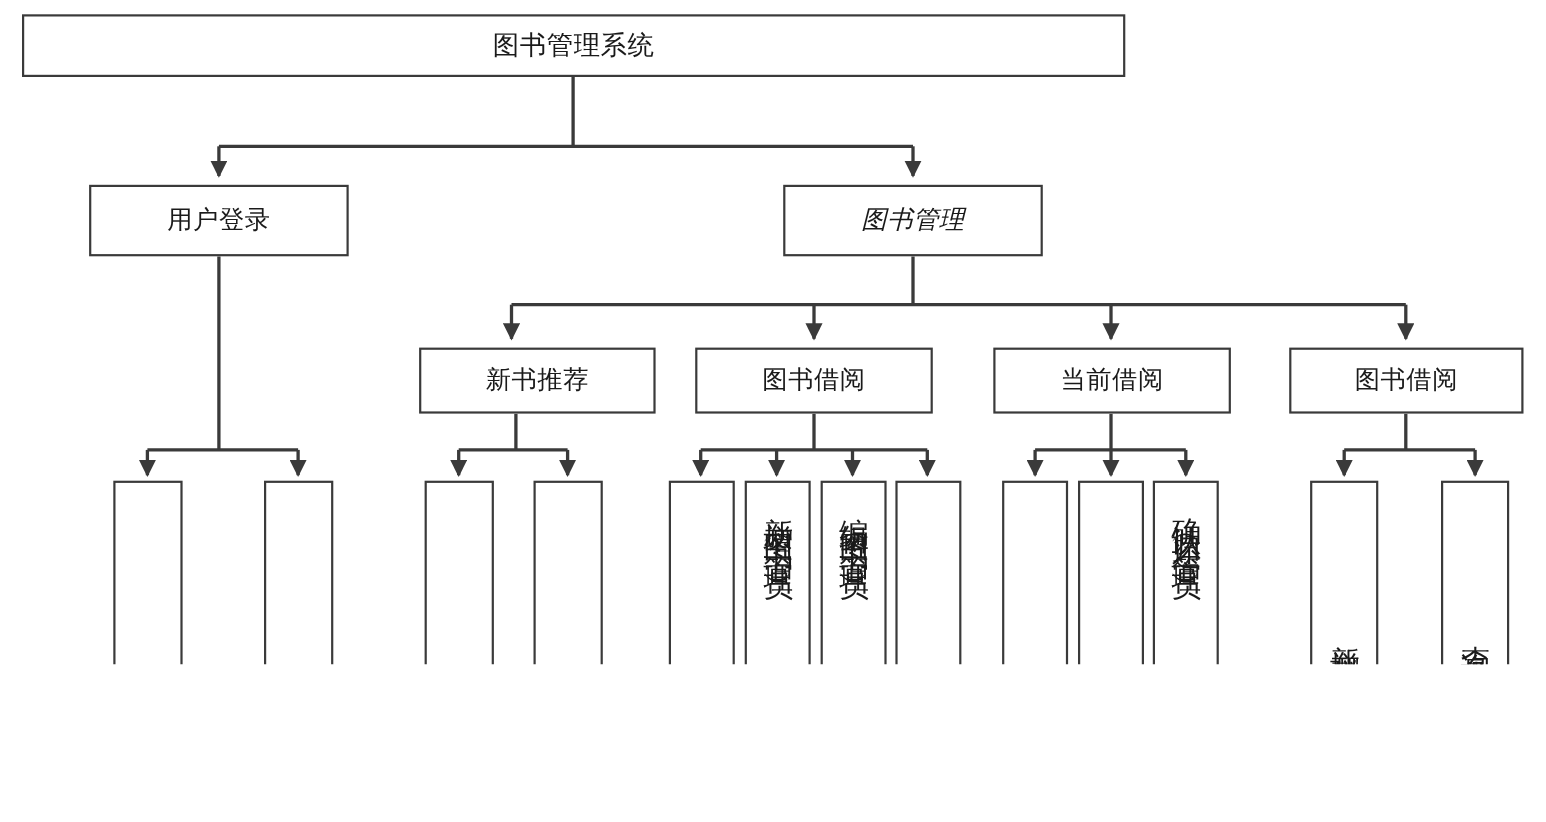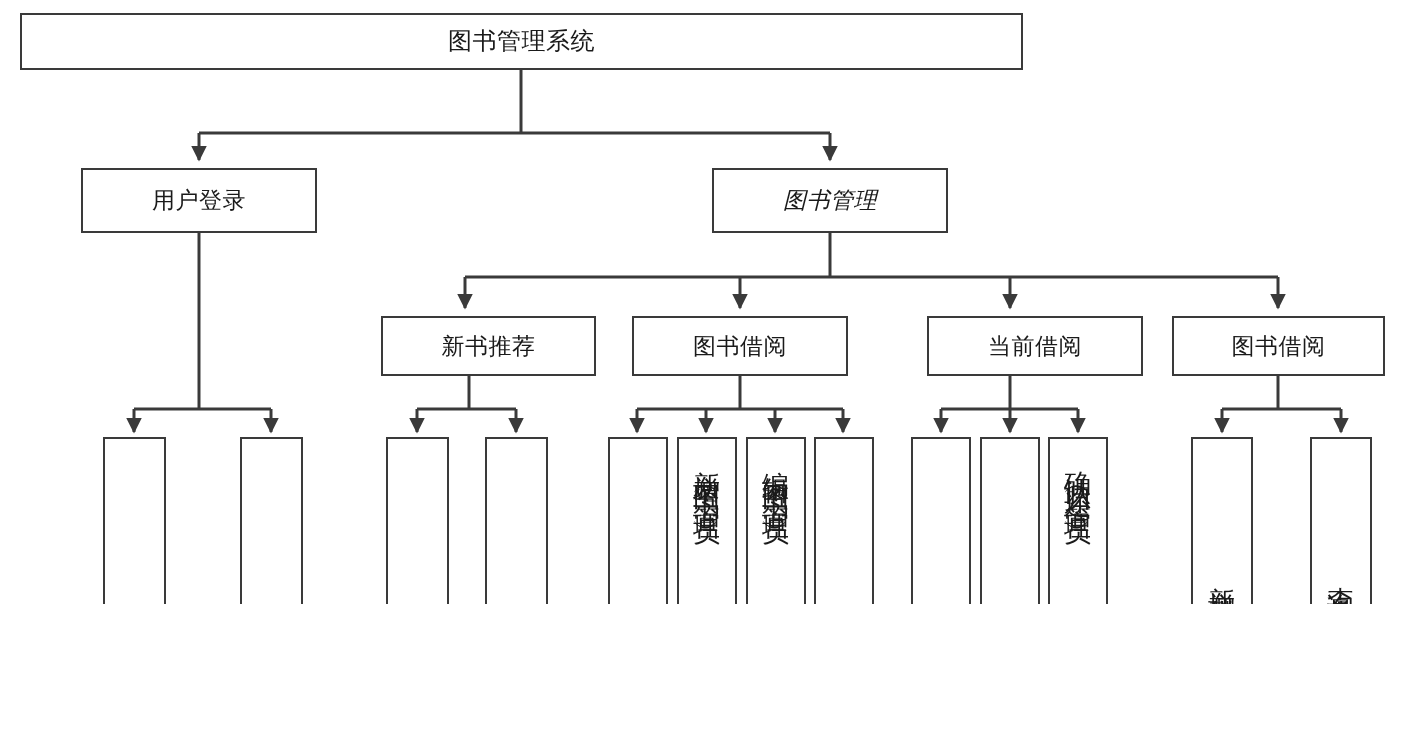--- a/index.html
+++ b/index.html
@@ -149,21 +149,21 @@
   <div class="node horiz" style="left:712px; top:168px; width:236px; height:65px;font-style:italic;">
     <span class="label">图书管理</span>
   </div>
 
   <div class="node horiz" style="left:381px; top:316px; width:215px; height:60px;">
     <span class="label">新书推荐</span>
   </div>
   <div class="node horiz" style="left:632px; top:316px; width:216px; height:60px;">
     <span class="label">图书借阅</span>
   </div>
-  <div class="node horiz" style="left:927px; top:316px; width:216px; height:60px;">
+  <div class="node horiz" style="left:903px; top:316px; width:216px; height:60px;">
     <span class="label">当前借阅</span>
   </div>
   <div class="node horiz" style="left:1172px; top:316px; width:213px; height:60px;">
     <span class="label">图书借阅</span>
   </div>
 
   <div class="node vert" style="left:103px; top:437px; width:63px; height:297px;">
     <span class="label">用户登录</span>
   </div>
   <div class="node vert" style="left:240px; top:437px; width:63px; height:297px;">

